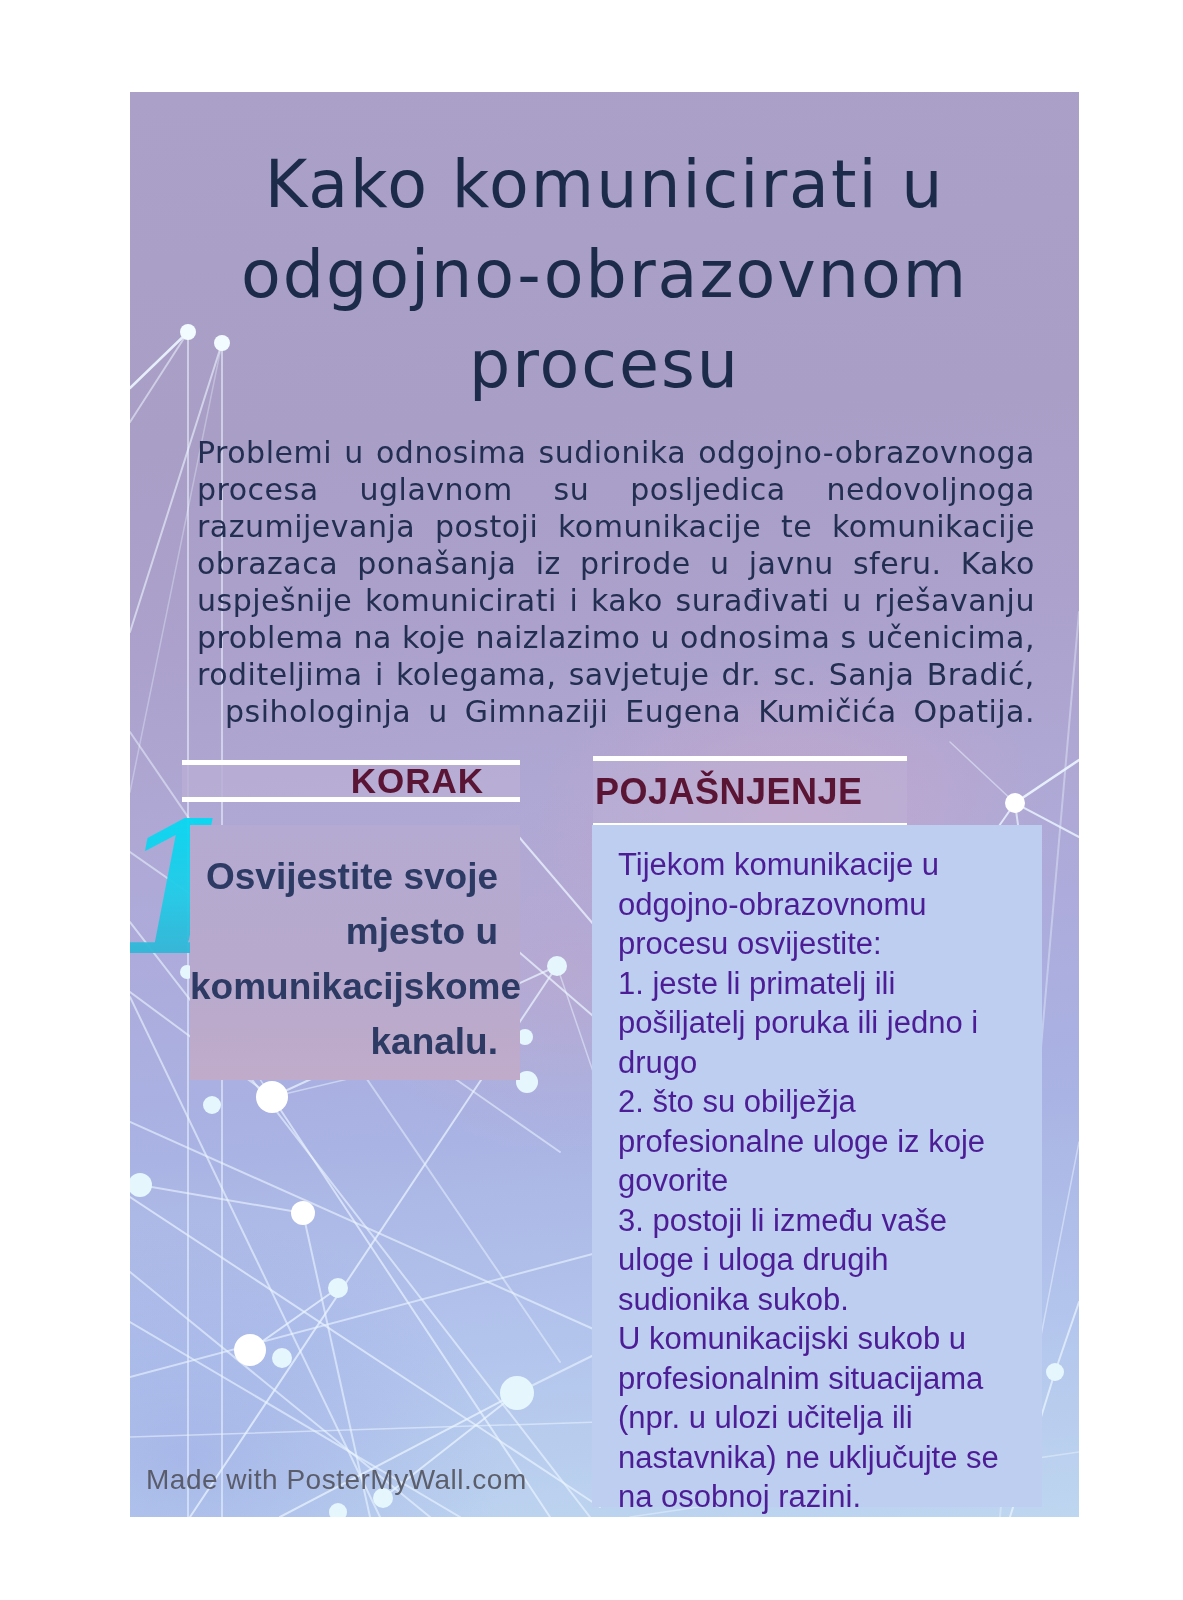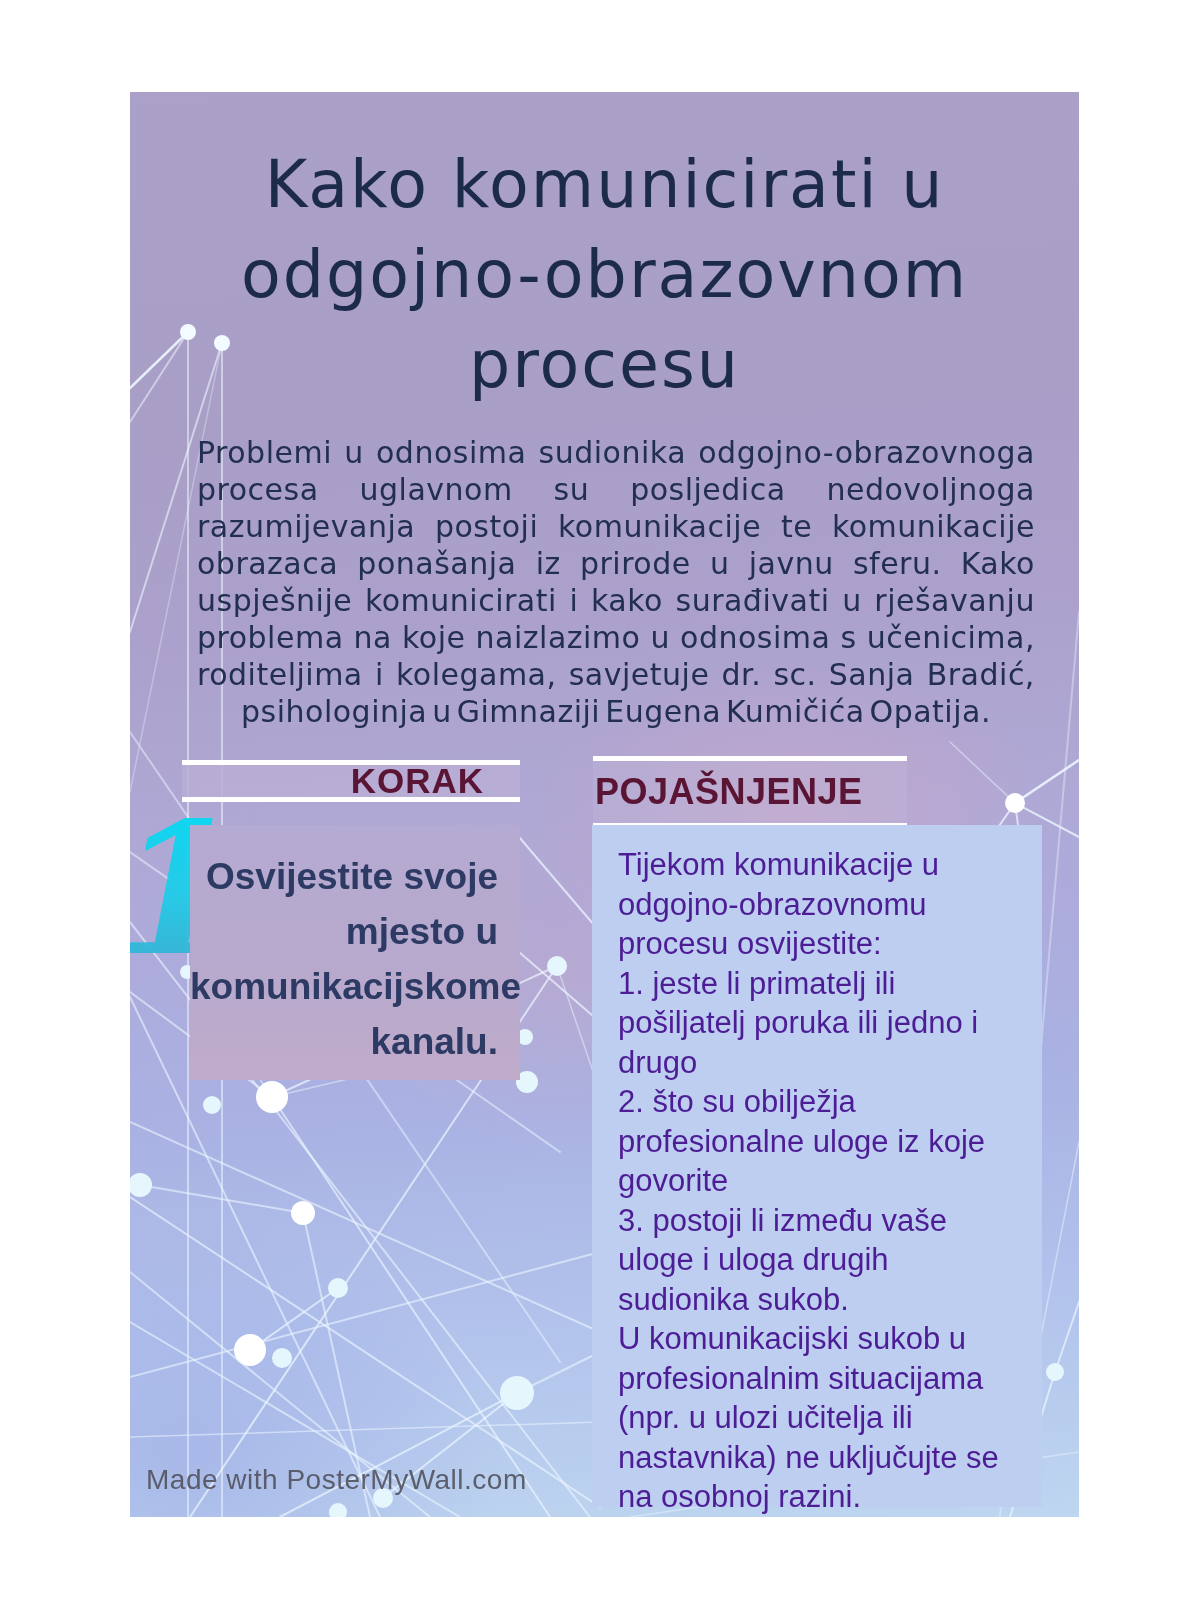--- a/index.html
+++ b/index.html
@@ -20,21 +20,21 @@
     position:absolute;left:0;top:48px;width:100%;z-index:3;text-align:center;
     font-family:"DejaVu Sans", sans-serif;font-weight:400;
     font-size:65px;line-height:90px;letter-spacing:2px;color:#1d2b4b;white-space:pre-line;
   }
   .intro{
     position:absolute;left:55px;top:342px;width:838px;z-index:3;
     font-family:"DejaVu Sans", sans-serif;font-size:30px;line-height:37px;
     letter-spacing:0.5px;color:#232f52;margin-left:12px;
   }
   .jline{display:flex;justify-content:space-between;white-space:nowrap;}
-  .jline.last{justify-content:center;gap:5px;}
+  .jline.last{justify-content:flex-end;gap:17px;}
   .step-header{
     position:absolute;left:52px;top:668px;width:338px;height:42px;z-index:3;
     background:rgba(184,174,213,0.85);
     border-top:5px solid #ffffff;border-bottom:5px solid #ffffff;
     display:flex;align-items:center;justify-content:flex-end;padding-right:36px;
     box-sizing:border-box;
     font-size:35px;font-weight:bold;letter-spacing:1px;color:#5a1434;
   }
   .exp-header{
     position:absolute;left:463px;top:664px;width:314px;height:72px;z-index:3;

